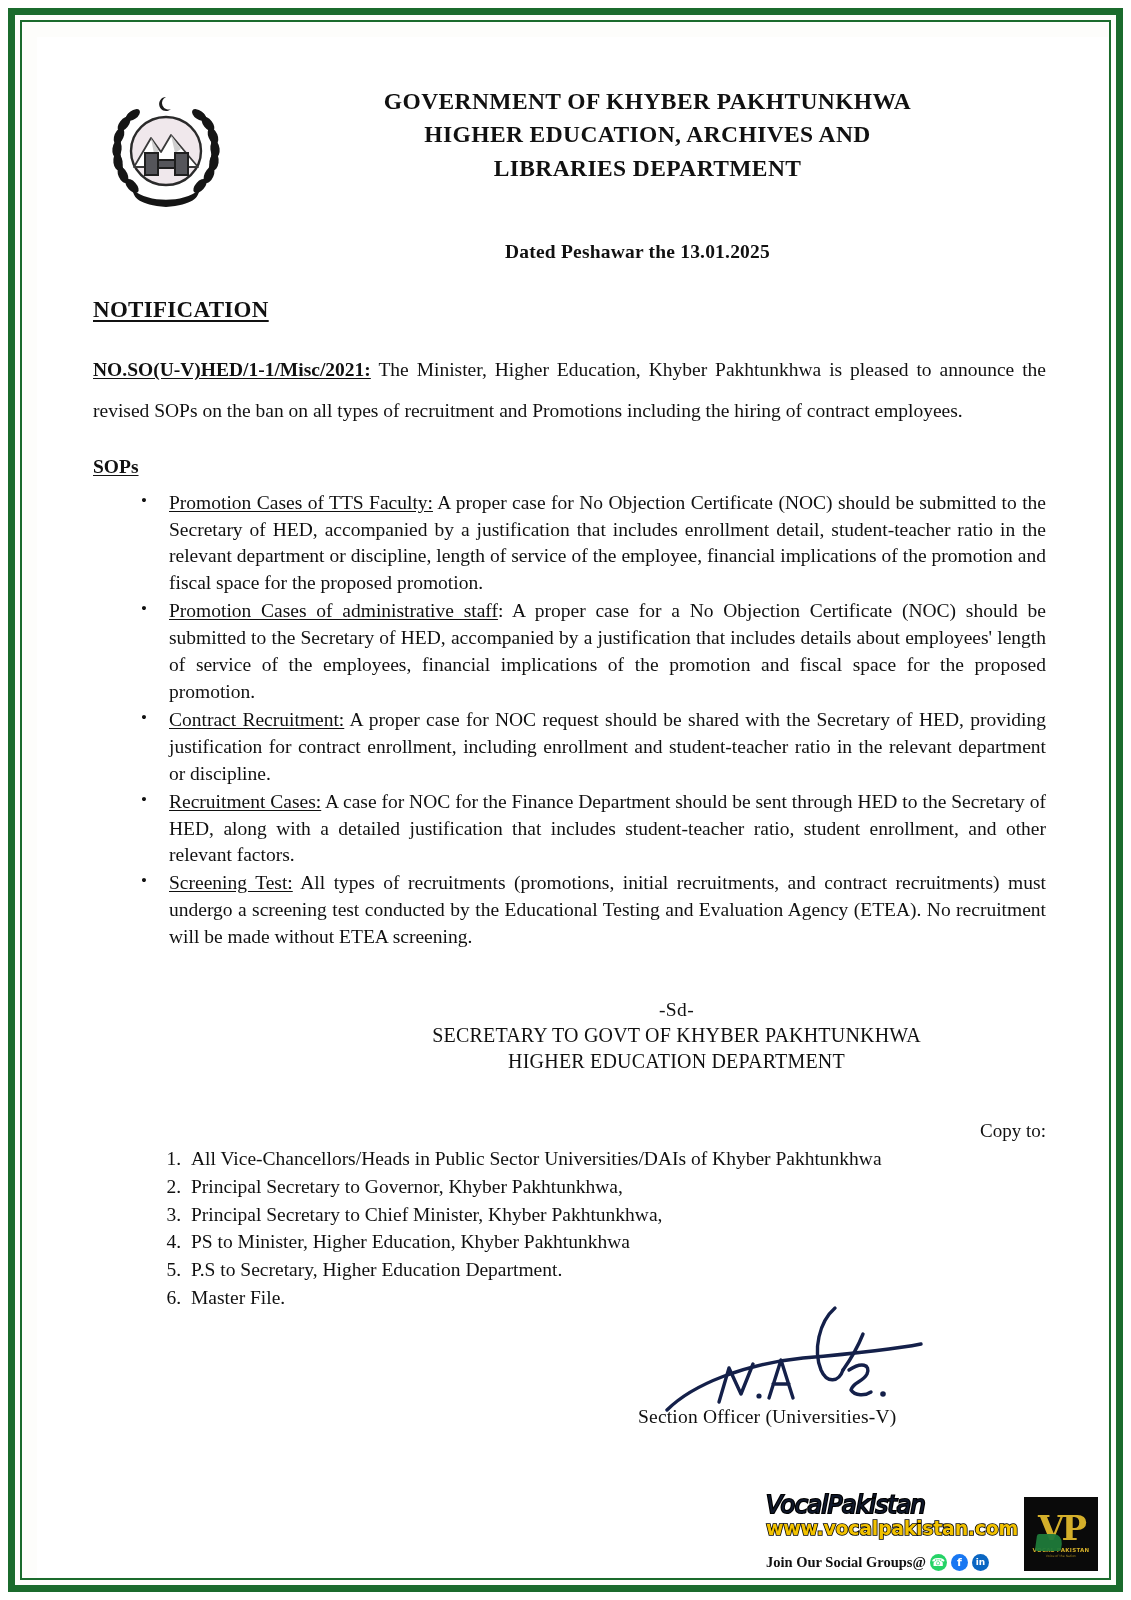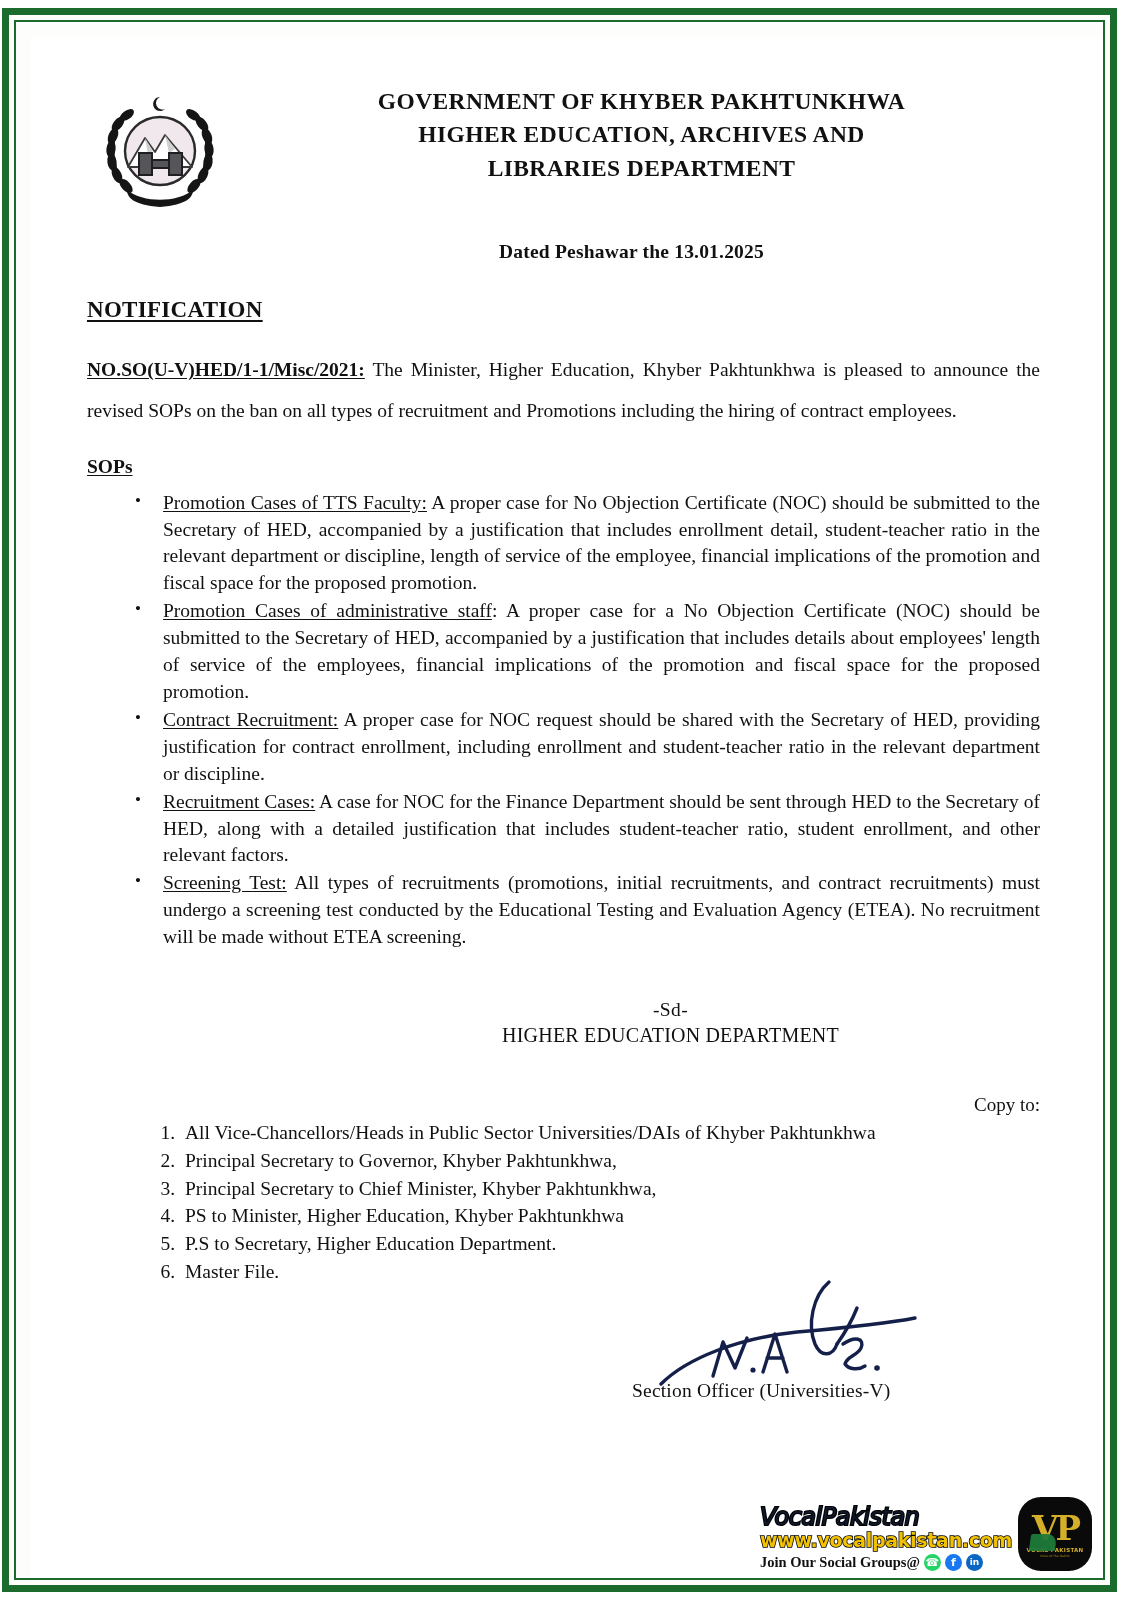--- a/index.html
+++ b/index.html
@@ -14,21 +14,21 @@
     height: 1600px;
     font-family: "Liberation Serif", "DejaVu Serif", serif;
     color: #111111;
     position: relative;
     overflow: hidden;
   }
 
   
   #page-frame {
     position: absolute;
-    left: 2px; top: 8px;
+    left: 8px; top: 8px;
     width: 1115px; height: 1584px;
     border: 7px solid #1b6b2d;
     background: #fdfdfb;
   }
   #page-frame-inner {
     position: absolute;
     left: 5px; top: 5px; right: 5px; bottom: 5px;
     border: 2px solid #1b6b2d;
   }
 
@@ -235,21 +235,21 @@
     color: #f2c200;
     -webkit-text-stroke: 1.6px #000000;
     paint-order: stroke fill;
     margin-top: 1px;
     letter-spacing: -0.3px;
   }
   #wm-social {
     display: flex;
     align-items: center;
     gap: 4px;
-    margin-top: 2px;
+    margin-top: 14px;
   }
   #wm-social-label {
     font-family: "Liberation Serif", serif;
     font-weight: bold;
     font-size: 14.5px;
     color: #111;
   }
   .soc {
     width: 17px; height: 17px;
     border-radius: 50%;
@@ -263,21 +263,20 @@
     line-height: 1;
   }
   #wm-logo {
     width: 74px; height: 74px;
     background: #0a0a0a;
     display: flex;
     flex-direction: column;
     align-items: center;
     justify-content: center;
     position: relative;
-    border-radius: 23px;
   }
   #wm-logo-mark {
     font-family: "DejaVu Serif", serif;
     font-weight: bold;
     font-size: 34px;
     color: #d4af2a;
     line-height: 1;
     letter-spacing: -3px;
   }
   #wm-logo-text {
@@ -380,20 +379,21 @@
         <li><span class="sop-label">Promotion Cases of TTS Faculty:</span><span> A proper case for No Objection Certificate (NOC) should be submitted to the Secretary of HED, accompanied by a justification that includes enrollment detail, student-teacher ratio in the relevant department or discipline, length of service of the employee, financial implications of the promotion and fiscal space for the proposed promotion.</span></li>
         <li><span class="sop-label">Promotion Cases of administrative staff</span><span>: A proper case for a No Objection Certificate (NOC) should be submitted to the Secretary of HED, accompanied by a justification that includes details about employees' length of service of the employees, financial implications of the promotion and fiscal space for the proposed promotion.</span></li>
         <li><span class="sop-label">Contract Recruitment:</span><span> A proper case for NOC request should be shared with the Secretary of HED, providing justification for contract enrollment, including enrollment and student-teacher ratio in the relevant department or discipline.</span></li>
         <li><span class="sop-label">Recruitment Cases:</span><span> A case for NOC for the Finance Department should be sent through HED to the Secretary of HED, along with a detailed justification that includes student-teacher ratio, student enrollment, and other relevant factors.</span></li>
         <li><span class="sop-label">Screening Test:</span><span> All types of recruitments (promotions, initial recruitments, and contract recruitments) must undergo a screening test conducted by the Educational Testing and Evaluation Agency (ETEA). No recruitment will be made without ETEA screening.</span></li>
       </ul>
 
       
       <div id="signature-block">
         <div id="sd-line">-Sd-</div>
+        <div class="sig-line">SECRETARY TO GOVT OF KHYBER PAKHTUNKHWA</div>
         <div class="sig-line">HIGHER EDUCATION DEPARTMENT</div>
       </div>
     </div>
 
     <div id="copyto-area">
       <div id="copyto-label">Copy to:</div>
       <ul id="copyto-list">
         <li><span class="num">1.</span><span>All Vice-Chancellors/Heads in Public Sector Universities/DAIs of Khyber Pakhtunkhwa</span></li>
         <li><span class="num">2.</span><span>Principal Secretary to Governor, Khyber Pakhtunkhwa,</span></li>
         <li><span class="num">3.</span><span>Principal Secretary to Chief Minister,  Khyber Pakhtunkhwa,</span></li>

